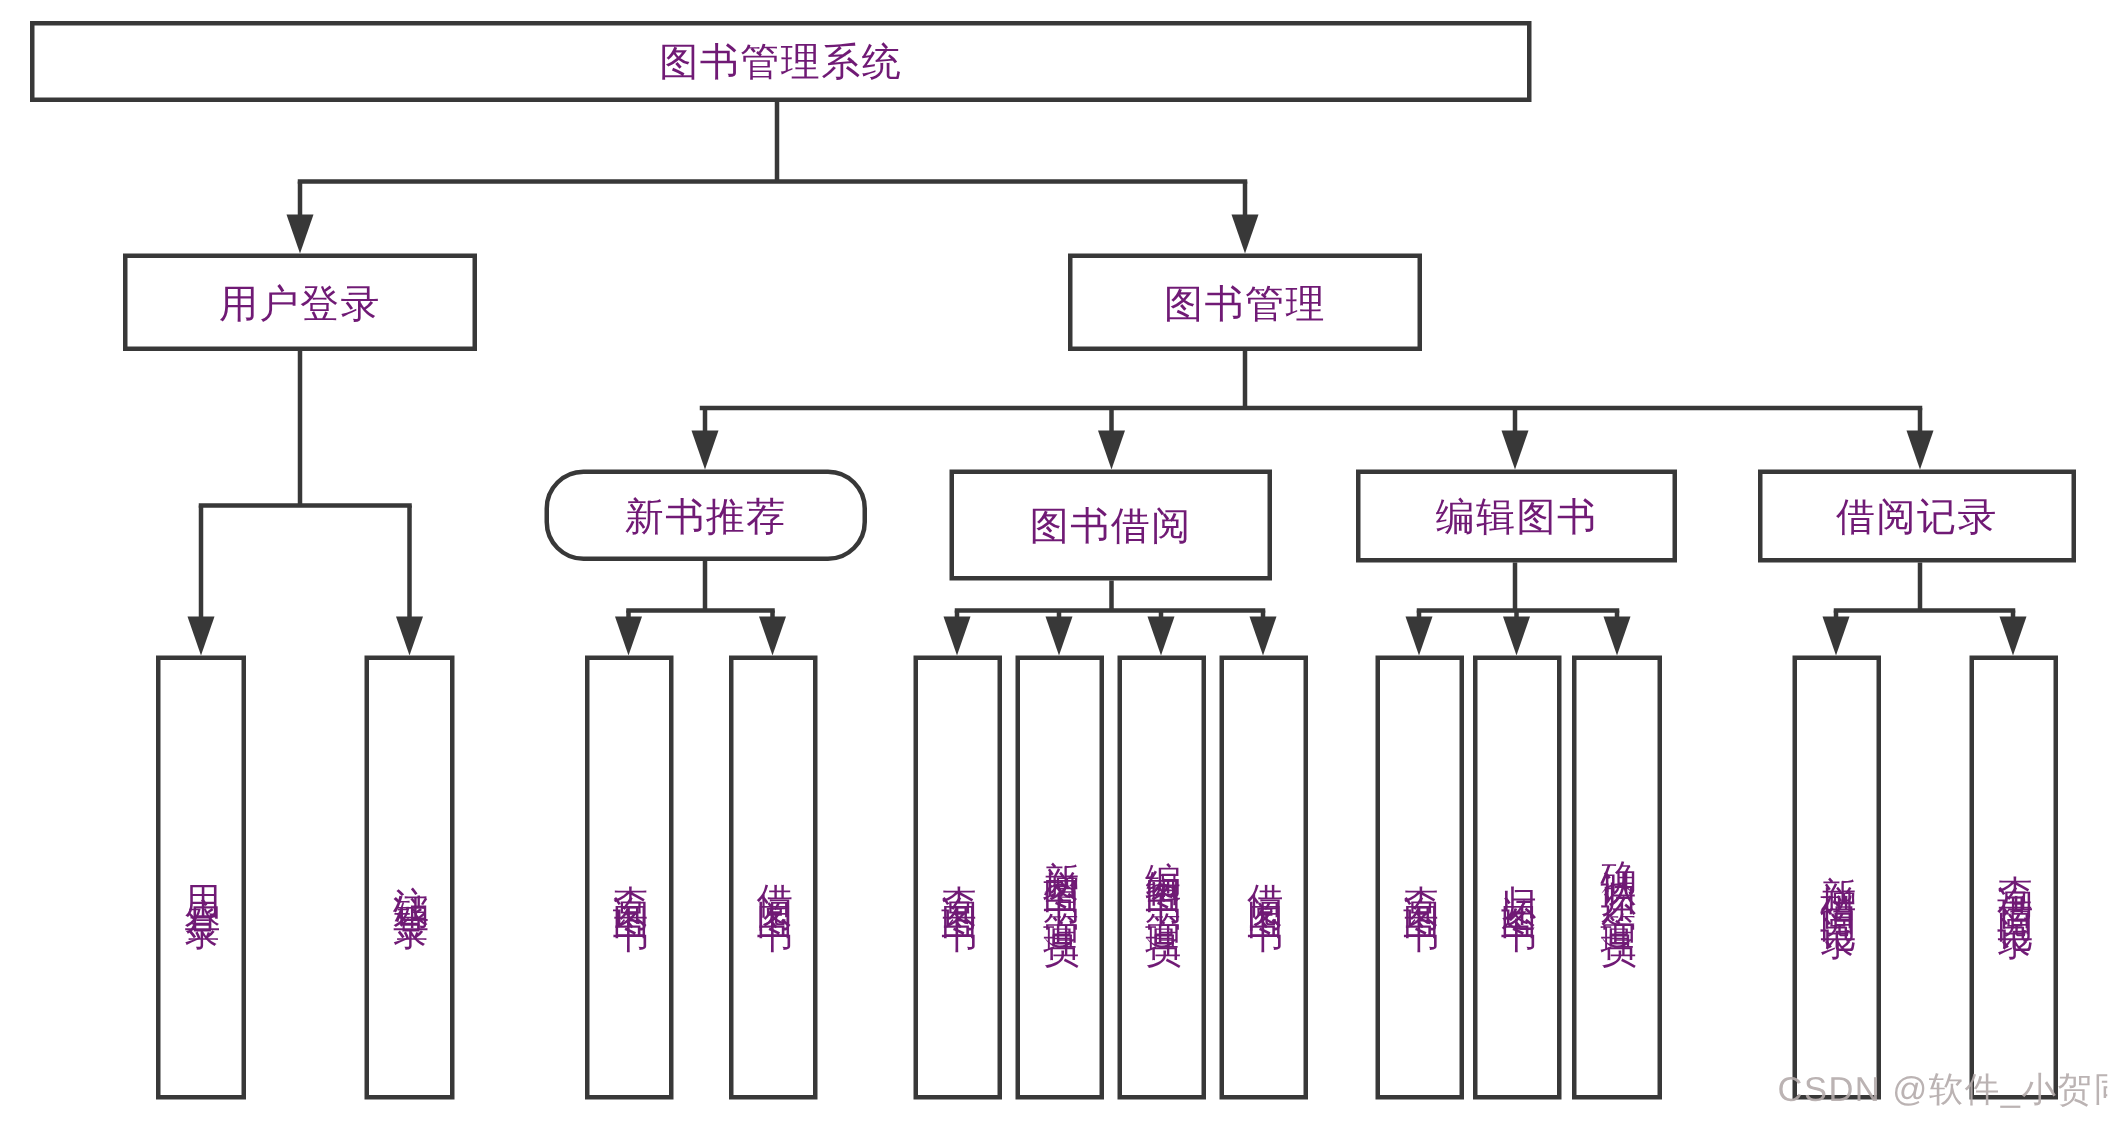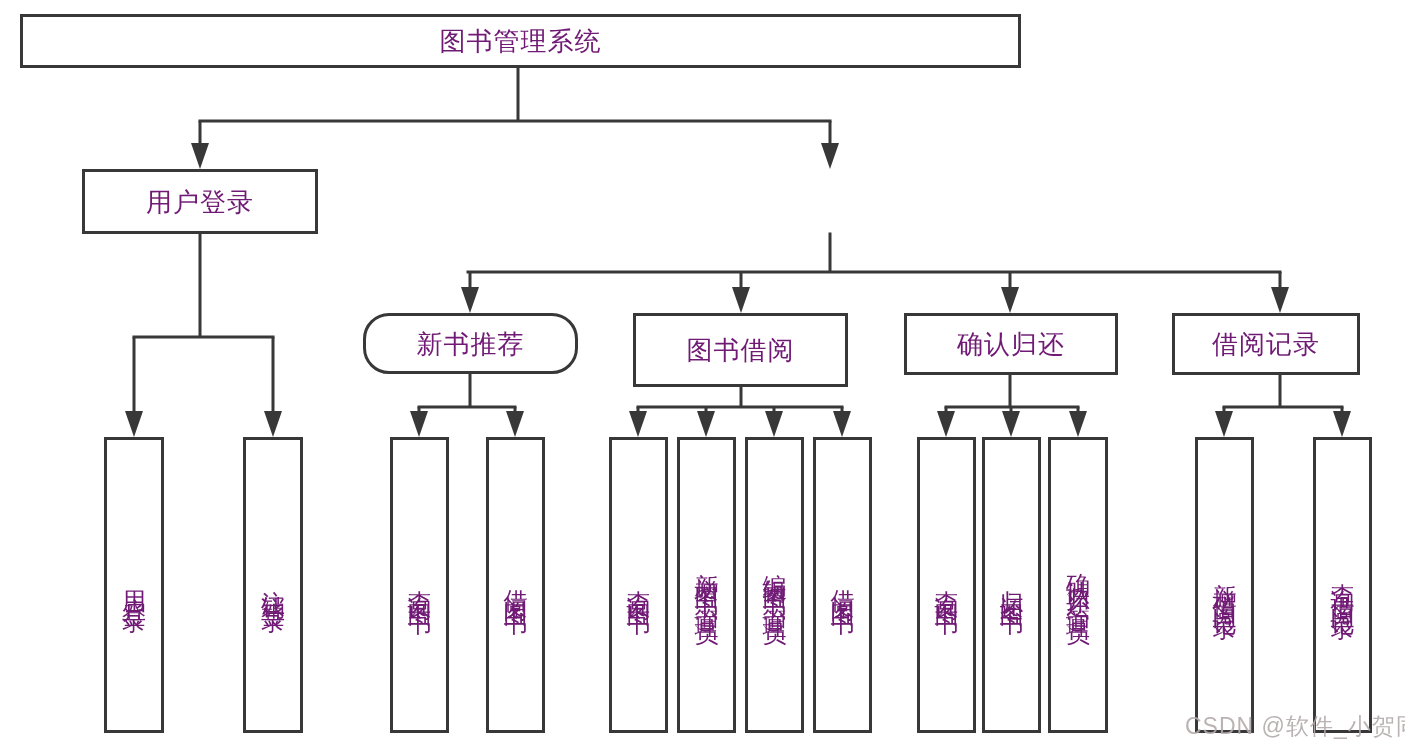--- a/index.html
+++ b/index.html
@@ -97,25 +97,26 @@
       <polygon points="1002,411 1020,411 1011,437"></polygon>
       <polygon points="1069,411 1087,411 1078,437"></polygon>
       <polygon points="1215,411 1233,411 1224,437"></polygon>
       <polygon points="1333,411 1351,411 1342,437"></polygon>
     </g>
   </svg>
 
   <div class="node hnode" style="left:20px; top:14px; width:1001px; height:54px;">图书管理系统</div>
 
   <div class="node hnode" style="left:82px; top:169px; width:236px; height:65px;">用户登录</div>
+  <div class="node hnode" style="left:712px; top:169px; width:236px; height:65px;">图书管理</div>
 
   <div class="node hnode" style="left:363px; top:313px; width:215px; height:61px;border-radius:26px;">新书推荐</div>
   <div class="node hnode" style="left:633px; top:313px; width:215px; height:74px;">图书借阅</div>
-  <div class="node hnode" style="left:904px; top:313px; width:214px; height:62px;">确认归还</div>
-  <div class="node hnode" style="left:1172px; top:313px; width:188px; height:62px;">借阅记录</div>
+  <div class="node hnode" style="left:904px; top:313px; width:214px; height:62px;">编辑图书</div>
+  <div class="node hnode" style="left:1172px; top:313px; width:212px; height:62px;">借阅记录</div>
 
   <div class="node vnode" style="left:104px; top:437px; width:60px; height:296px;">用户登录</div>
   <div class="node vnode" style="left:243px; top:437px; width:60px; height:296px;">注销登录</div>
 
   <div class="node vnode" style="left:390px; top:437px; width:59px; height:296px;">查询图书</div>
   <div class="node vnode" style="left:486px; top:437px; width:59px; height:296px;">借阅图书</div>
 
   <div class="node vnode" style="left:609px; top:437px; width:59px; height:296px;">查询图书</div>
   <div class="node vnode" style="left:677px; top:437px; width:59px; height:296px;">新增图书（管理员）</div>
   <div class="node vnode" style="left:745px; top:437px; width:59px; height:296px;">编辑图书（管理员）</div>

